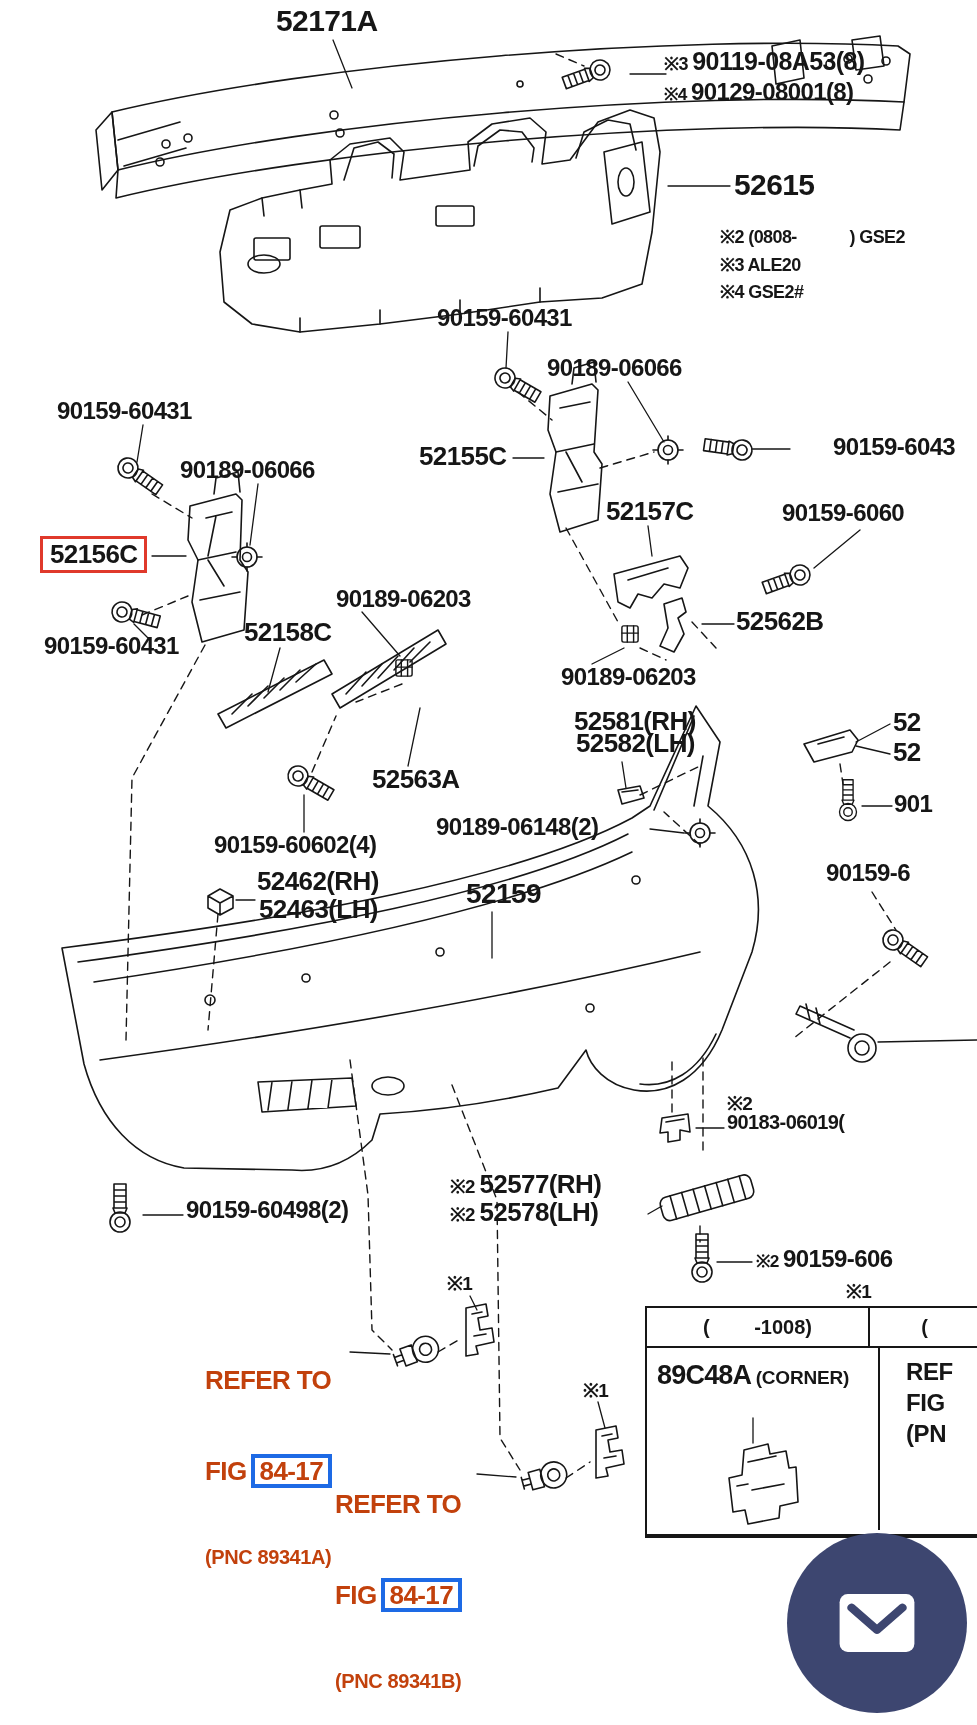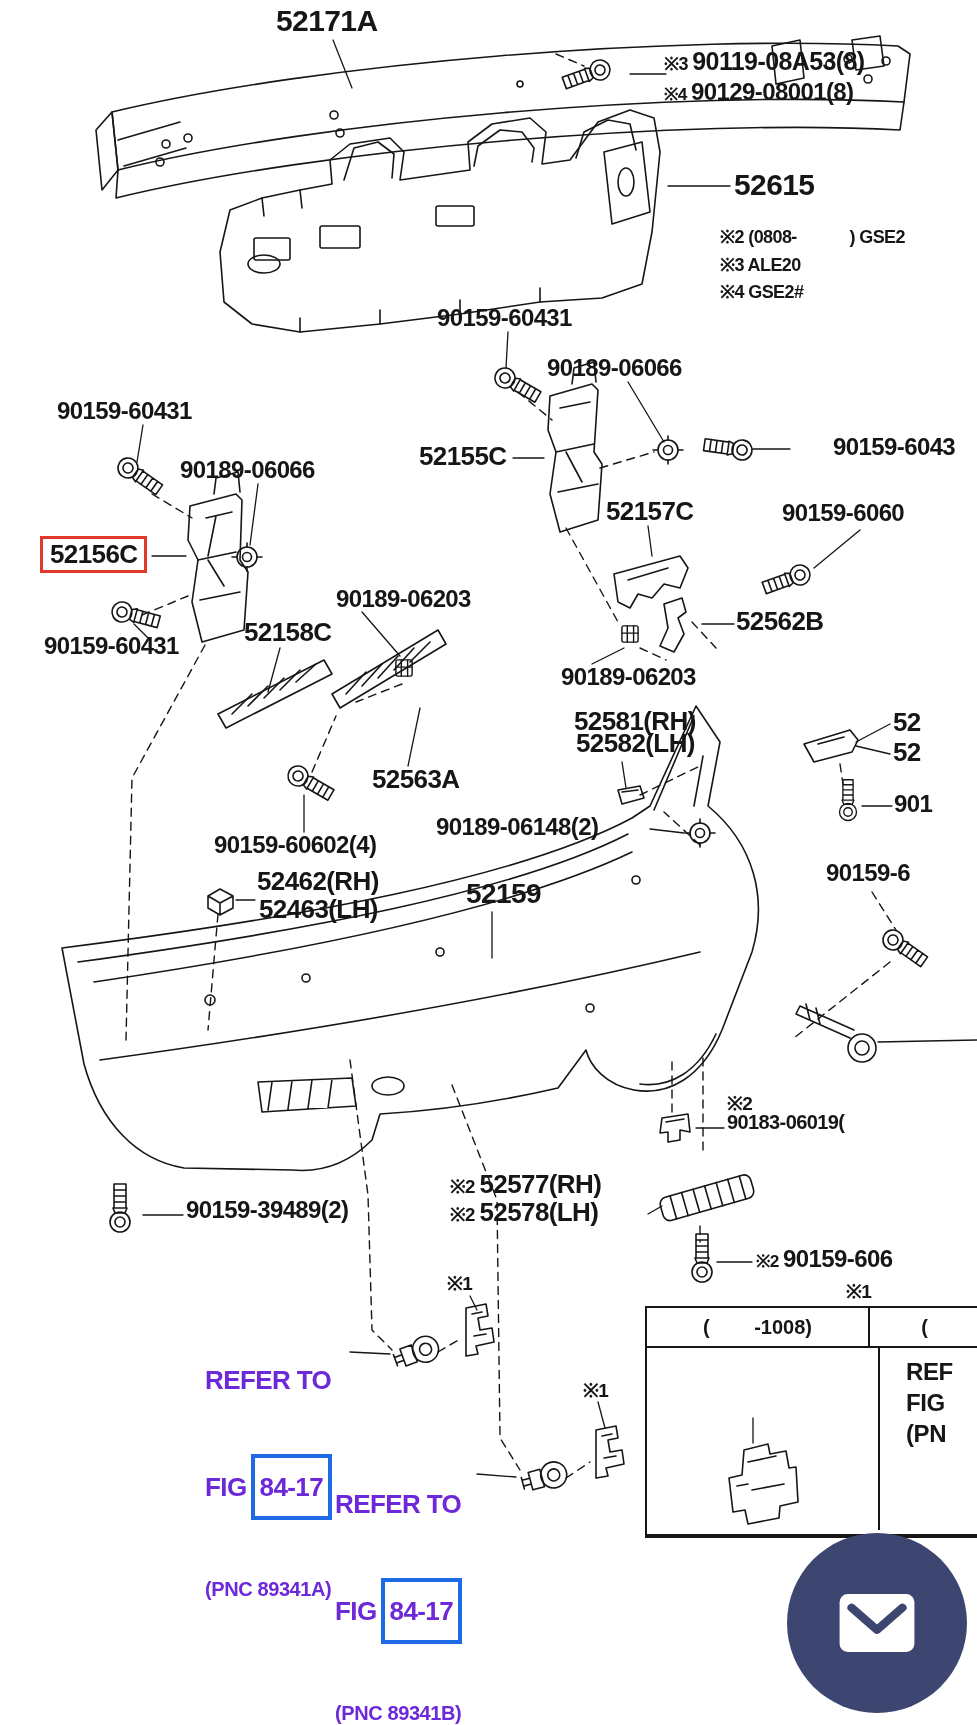--- a/index.html
+++ b/index.html
@@ -4,24 +4,24 @@
 <style>
   html,body{margin:0;padding:0;width:977px;height:1725px;overflow:hidden;background:#fff;
     font-family:"Liberation Sans",sans-serif;}
   #stage{position:relative;width:977px;height:1725px;background:#fff;overflow:hidden;}
   #art{position:absolute;left:0;top:0;z-index:1;}
   .label-layer{position:absolute;left:0;top:0;width:855px;height:1725px;z-index:2;pointer-events:none;}
   .plabel{position:absolute;font-weight:bold;color:#161616;white-space:pre;line-height:1.02;
     letter-spacing:-0.6px;}
   .plabel .pre{font-size:0.72em;}
   .red-boxed{border:3px solid #e0392b;padding:2px 7px;}
-  .refer-block{position:absolute;z-index:2;font-weight:bold;color:#6d28d9;font-size:26px;
+  .refer-block{position:absolute;z-index:2;font-weight:bold;color:#c2410c;font-size:26px;
     line-height:1.12;letter-spacing:-0.6px;white-space:pre;}
   .refer-block .rpnc{font-size:20px;font-weight:bold;letter-spacing:-0.4px;}
-  .fig-box{display:inline-block;border:4px solid #1d6ae5;padding:16px 5px;margin-left:4px;line-height:1.0;}
+  .fig-box{display:inline-block;border:4px solid #1d6ae5;padding:0 5px;margin-left:4px;line-height:1.0;}
   .parts-table{position:absolute;left:645px;top:1306px;width:332px;height:226px;z-index:2;
     border-top:2px solid #161616;border-left:2px solid #161616;border-bottom:4px solid #161616;
     color:#161616;font-weight:bold;}
   .pt-header{display:flex;height:38px;border-bottom:2px solid #161616;}
   .pt-body{display:flex;height:182px;}
   .pt-h1,.pt-c1{width:221px;border-right:2px solid #161616;}
   .pt-h2,.pt-c2{flex:1;}
   .pt-h1,.pt-h2{display:flex;align-items:center;justify-content:center;font-size:20px;white-space:pre;}
   .pt-c1{padding-top:12px;padding-left:10px;}
   .pt-c1 .cline{white-space:nowrap;}
@@ -254,21 +254,21 @@
       <div class="plabel" style="left: 826px; top: 861px; font-size: 24px;"><span>90159-6</span></div>
       <div class="plabel" style="left: 257px; top: 868px; font-size: 26px;"><span>52462(RH)</span></div>
       <div class="plabel" style="left: 259px; top: 896px; font-size: 26px;"><span>52463(LH)</span></div>
       <div class="plabel" style="left: 466px; top: 880px; font-size: 28px;"><span>52159</span></div>
       <div class="plabel" style="left: 727px; top: 1094px; font-size: 19px;"><span>※2</span></div>
       <div class="plabel" style="left: 727px; top: 1112px; font-size: 20px;"><span>90183-06019(</span></div>
       <div class="plabel" style="left: 450px; top: 1171px; font-size: 26px;"><span class="pre">※2 </span><span>52577(RH)</span></div>
       <div class="plabel" style="left: 450px; top: 1199px; font-size: 26px;"><span class="pre">※2 </span><span>52578(LH)</span></div>
       <div class="plabel" style="left: 756px; top: 1247px; font-size: 24px;"><span class="pre">※2 </span><span>90159-606</span></div>
       <div class="plabel" style="left: 846px; top: 1282px; font-size: 19px;"><span>※1</span></div>
-      <div class="plabel" style="left: 186px; top: 1198px; font-size: 24px;"><span>90159-39489(2)</span></div>
+      <div class="plabel" style="left: 186px; top: 1198px; font-size: 24px;"><span>90159-60498(2)</span></div>
       <div class="plabel" style="left: 447px; top: 1274px; font-size: 19px;"><span>※1</span></div>
       <div class="plabel" style="left: 583px; top: 1381px; font-size: 19px;"><span>※1</span></div>
     </div>
 
   <div class="refer-block" style="left:205px;top:1308px">
     <div>REFER TO</div>
     <div><span>FIG</span><span class="fig-box">84-17</span></div>
     <div class="rpnc">(PNC 89341A)</div>
   </div>
 
@@ -278,20 +278,21 @@
     <div class="rpnc">(PNC 89341B)</div>
   </div>
 
   <div class="parts-table">
     <div class="pt-header">
       <div class="pt-h1">(        -1008)</div>
       <div class="pt-h2">(</div>
     </div>
     <div class="pt-body">
       <div class="pt-c1">
+        <div class="cline"><span class="code">89C48A</span> <span class="codenote">(CORNER)</span></div>
       </div>
       <div class="pt-c2">
         <div>REF</div>
         <div>FIG</div>
         <div>(PN</div>
       </div>
     </div>
   </div>
 
   <button class="fab" aria-label="mail" style="background:#3d4670">

